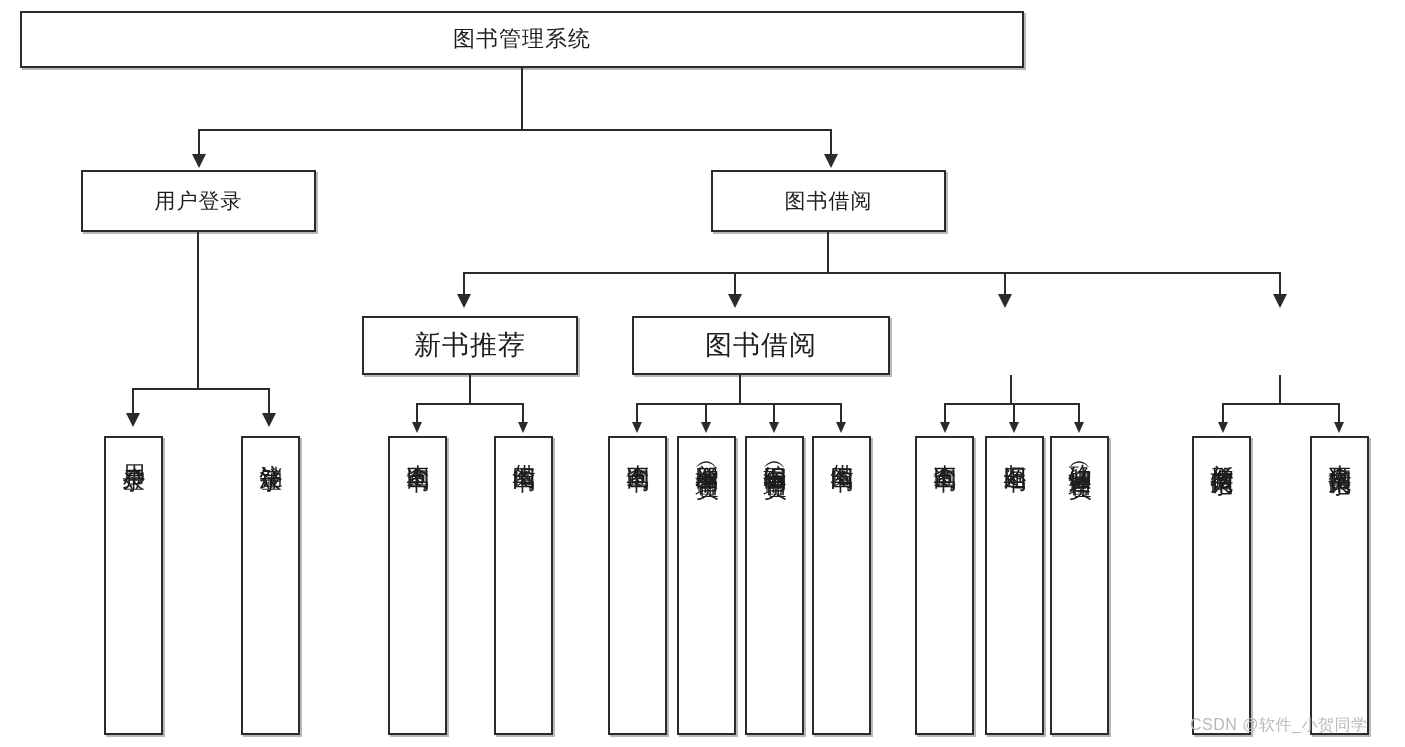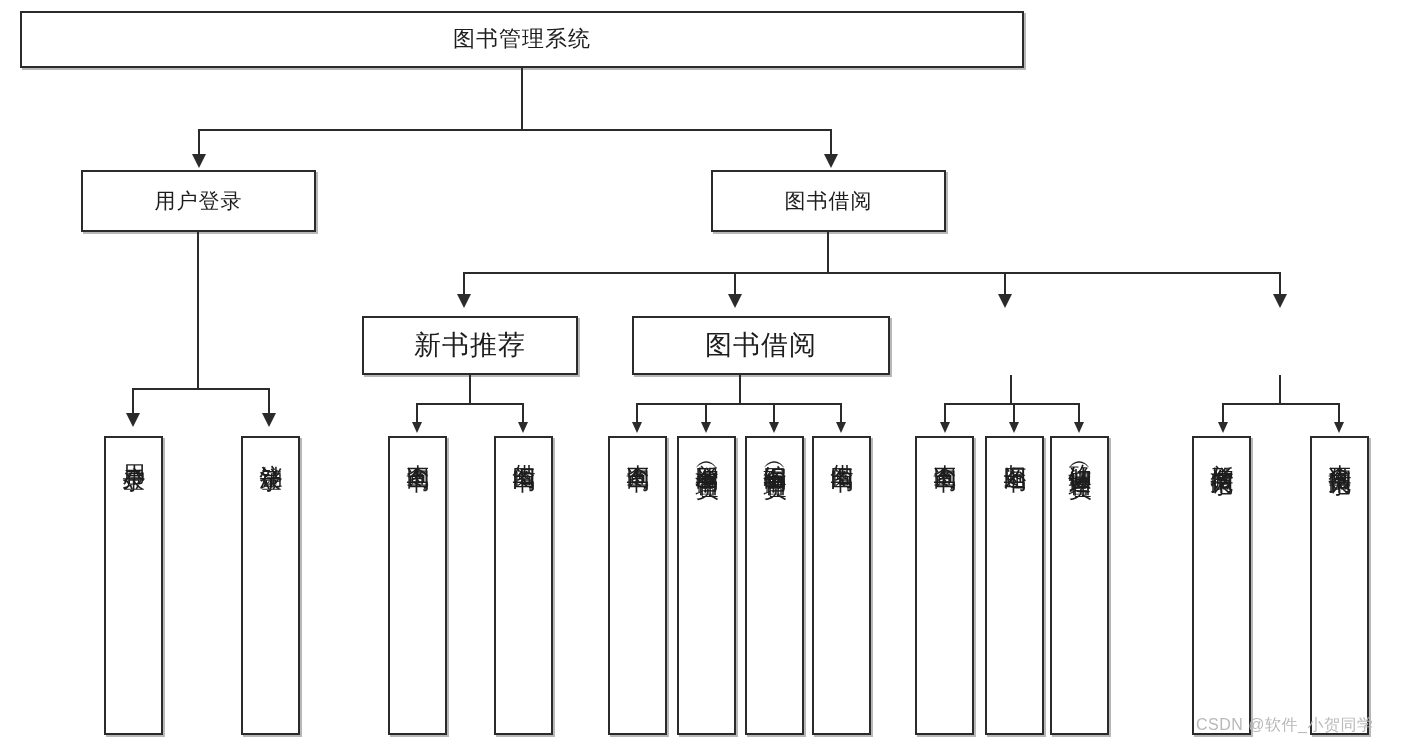--- a/index.html
+++ b/index.html
@@ -206,15 +206,15 @@
     <span class="label">确认归还（管理员）</span>
   </div>
 
   <div class="node leaf" style="left:1192px;top:436px;width:59px;height:299px;">
     <span class="label">新增借阅记录</span>
   </div>
   <div class="node leaf" style="left:1310px;top:436px;width:59px;height:299px;">
     <span class="label">查询借阅记录</span>
   </div>
 
-  <div id="watermark" style="left:1190px;top:715px;margin-left:6px;">CSDN @软件_小贺同学</div>
+  <div id="watermark" style="left:1190px;top:715px;">CSDN @软件_小贺同学</div>
 
 </div>
 
 </body></html>

